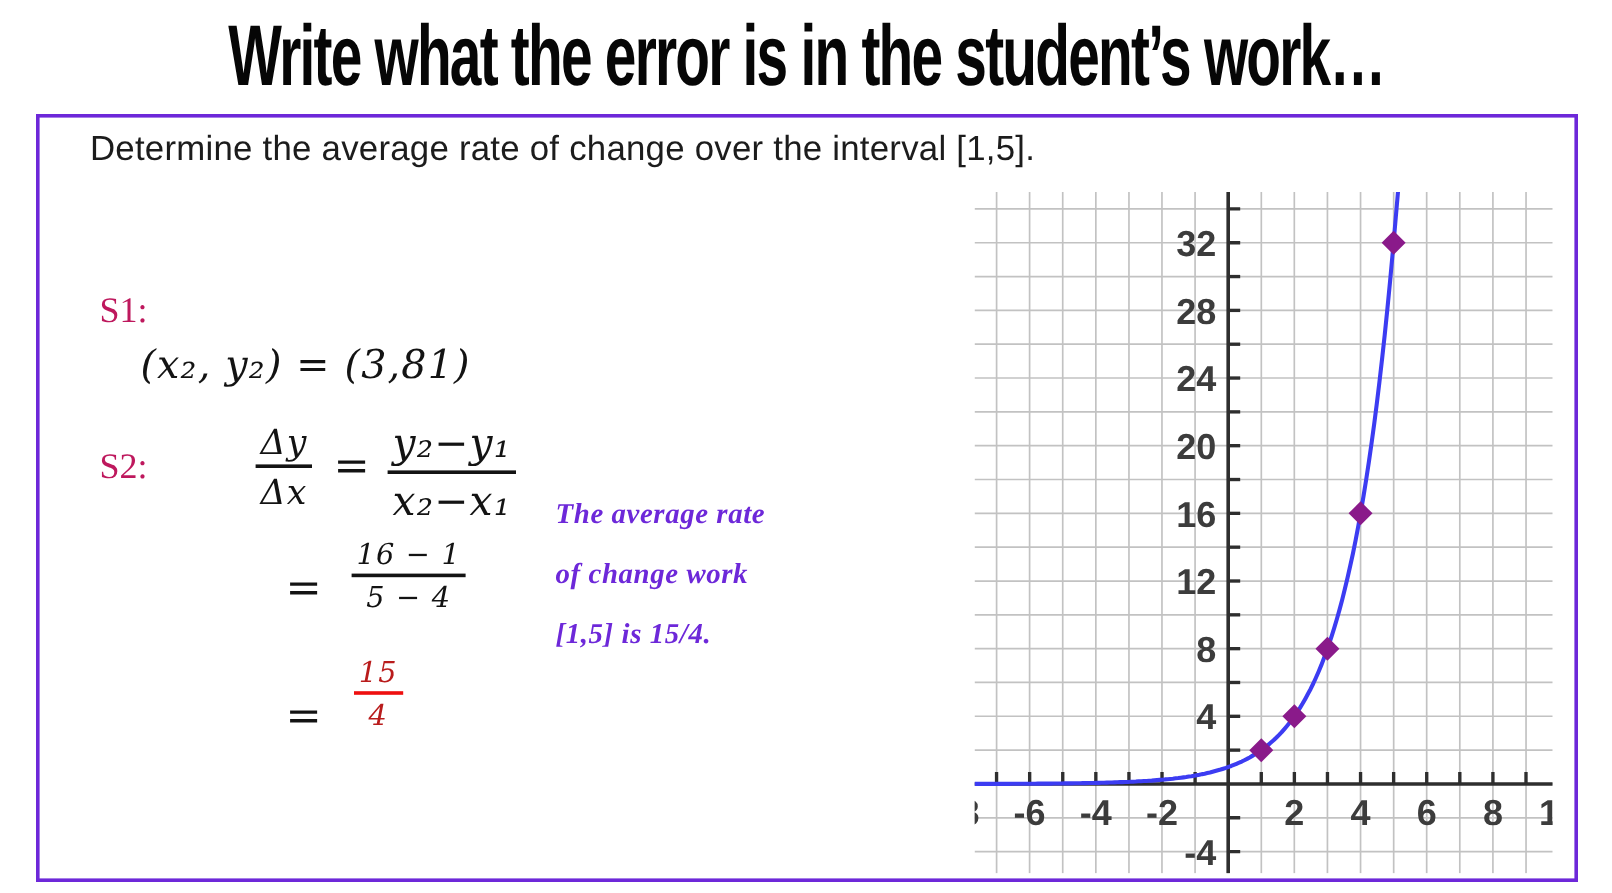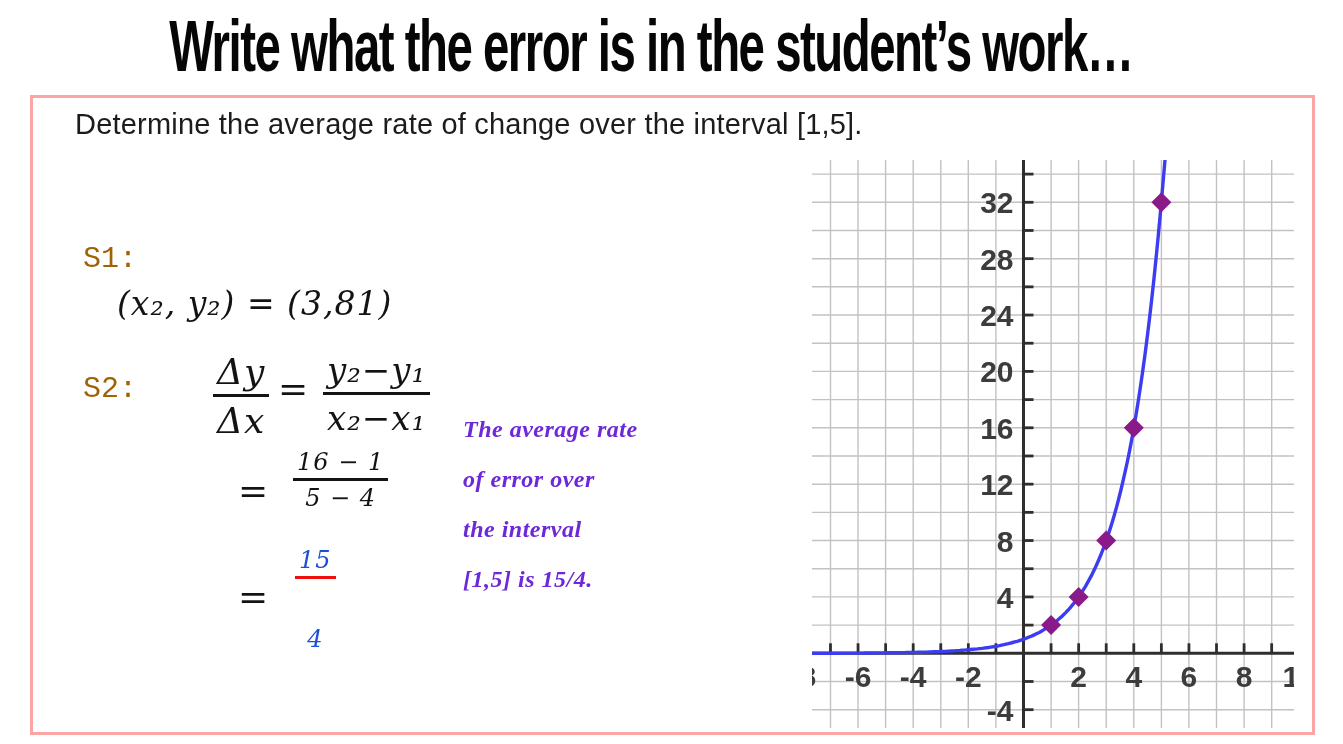--- a/index.html
+++ b/index.html
@@ -1,50 +1,50 @@
 <!DOCTYPE html>
 <html><head>
 <meta charset="utf-8">
 <style>
   html,body{margin:0;padding:0;background:#ffffff;width:1343px;height:744px;overflow:hidden;
             font-family:"Liberation Sans",sans-serif;}
   .page{position:relative;width:1343px;height:744px;background:#fff;}
 
   
   .title-row{position:absolute;left:0;top:0;width:1343px;height:92px;
-             display:flex;align-items:center;}
+             display:flex;justify-content:center;align-items:center;}
   .title-text{font-family:"Liberation Sans",sans-serif;font-weight:700;font-size:64px;
               color:#060606;letter-spacing:-2px;transform:scale(0.74,1.12);
               transform-origin:center;white-space:nowrap;}
 
   
   .work-box{position:absolute;left:30px;top:95px;width:1279px;height:634px;
-            border:3px solid #fca5a5;background:#fff;}
+            border:3px solid #6d28d9;background:#fff;}
 
   .problem{position:absolute;left:42px;top:10px;font-size:29px;color:#1c1c1c;
            letter-spacing:0.2px;white-space:nowrap;}
 
-  .step-label{position:absolute;color:#a16207;font-size:30px;font-family:Liberation Mono, monospace;
+  .step-label{position:absolute;color:#be185d;font-size:30px;font-family:Liberation Serif, serif;
               white-space:nowrap;}
 
   .math{position:absolute;font-family:"DejaVu Serif","Liberation Serif",serif;font-style:italic;
         font-size:33px;color:#131313;white-space:nowrap;letter-spacing:1px;}
 
   .eq{position:absolute;font-family:"DejaVu Serif","Liberation Serif",serif;
       font-size:36px;color:#131313;}
 
   .frac{position:absolute;display:inline-flex;flex-direction:column;align-items:center;
         font-family:"DejaVu Serif","Liberation Serif",serif;font-style:italic;color:#131313;
         text-align:center;letter-spacing:1px;}
   .frac .num{display:block;border-bottom:3px solid #131313;padding:0 4px 2px 4px;}
   .frac .den{display:block;padding-top:3px;}
-  .frac.f-small{font-size:36px;}
+  .frac.f-small{font-size:29px;}
   .frac.f-mid{font-size:34px;}
   .frac.f-big{font-size:24px;}
-  .frac.red{color:#1d4ed8;gap:43px;}
+  .frac.red{color:#b91c1c;}
   .frac.red .num{border-bottom-color:#ee0f0f;}
 
   
   .annotation{position:absolute;left:430px;top:306px;color:#6d28d9;
               font-family:Liberation Serif, serif;
               font-style:italic;font-weight:700;font-size:24px;line-height:50px;
               letter-spacing:0.5px;white-space:nowrap;}
 
   
   .graph{position:absolute;left:779px;top:62px;width:482px;height:568px;overflow:hidden;}
@@ -89,22 +89,21 @@
 
     <span class="eq" style="left:205px;top:478px">=</span>
 
     <span class="frac f-big red" style="left:262px;top:448px">
       <span class="num">15</span>
       <span class="den">4</span>
     </span>
 
     <div class="annotation">
       <div>The average rate</div>
-      <div>of error over</div>
-      <div>the interval</div>
+      <div>of change work</div>
       <div>[1,5] is 15/4.</div>
     </div>
 
     <div class="graph">
       <svg id="graph-svg" xmlns="http://www.w3.org/2000/svg" viewBox="0 0 482 568">
           <line x1="18.5" y1="0" x2="18.5" y2="568" stroke="#c2c2c2" stroke-width="1.4"></line>
           <line x1="46.0" y1="0" x2="46.0" y2="568" stroke="#c2c2c2" stroke-width="1.4"></line>
           <line x1="73.6" y1="0" x2="73.6" y2="568" stroke="#c2c2c2" stroke-width="1.4"></line>
           <line x1="101.2" y1="0" x2="101.2" y2="568" stroke="#c2c2c2" stroke-width="1.4"></line>
           <line x1="128.8" y1="0" x2="128.8" y2="568" stroke="#c2c2c2" stroke-width="1.4"></line>

